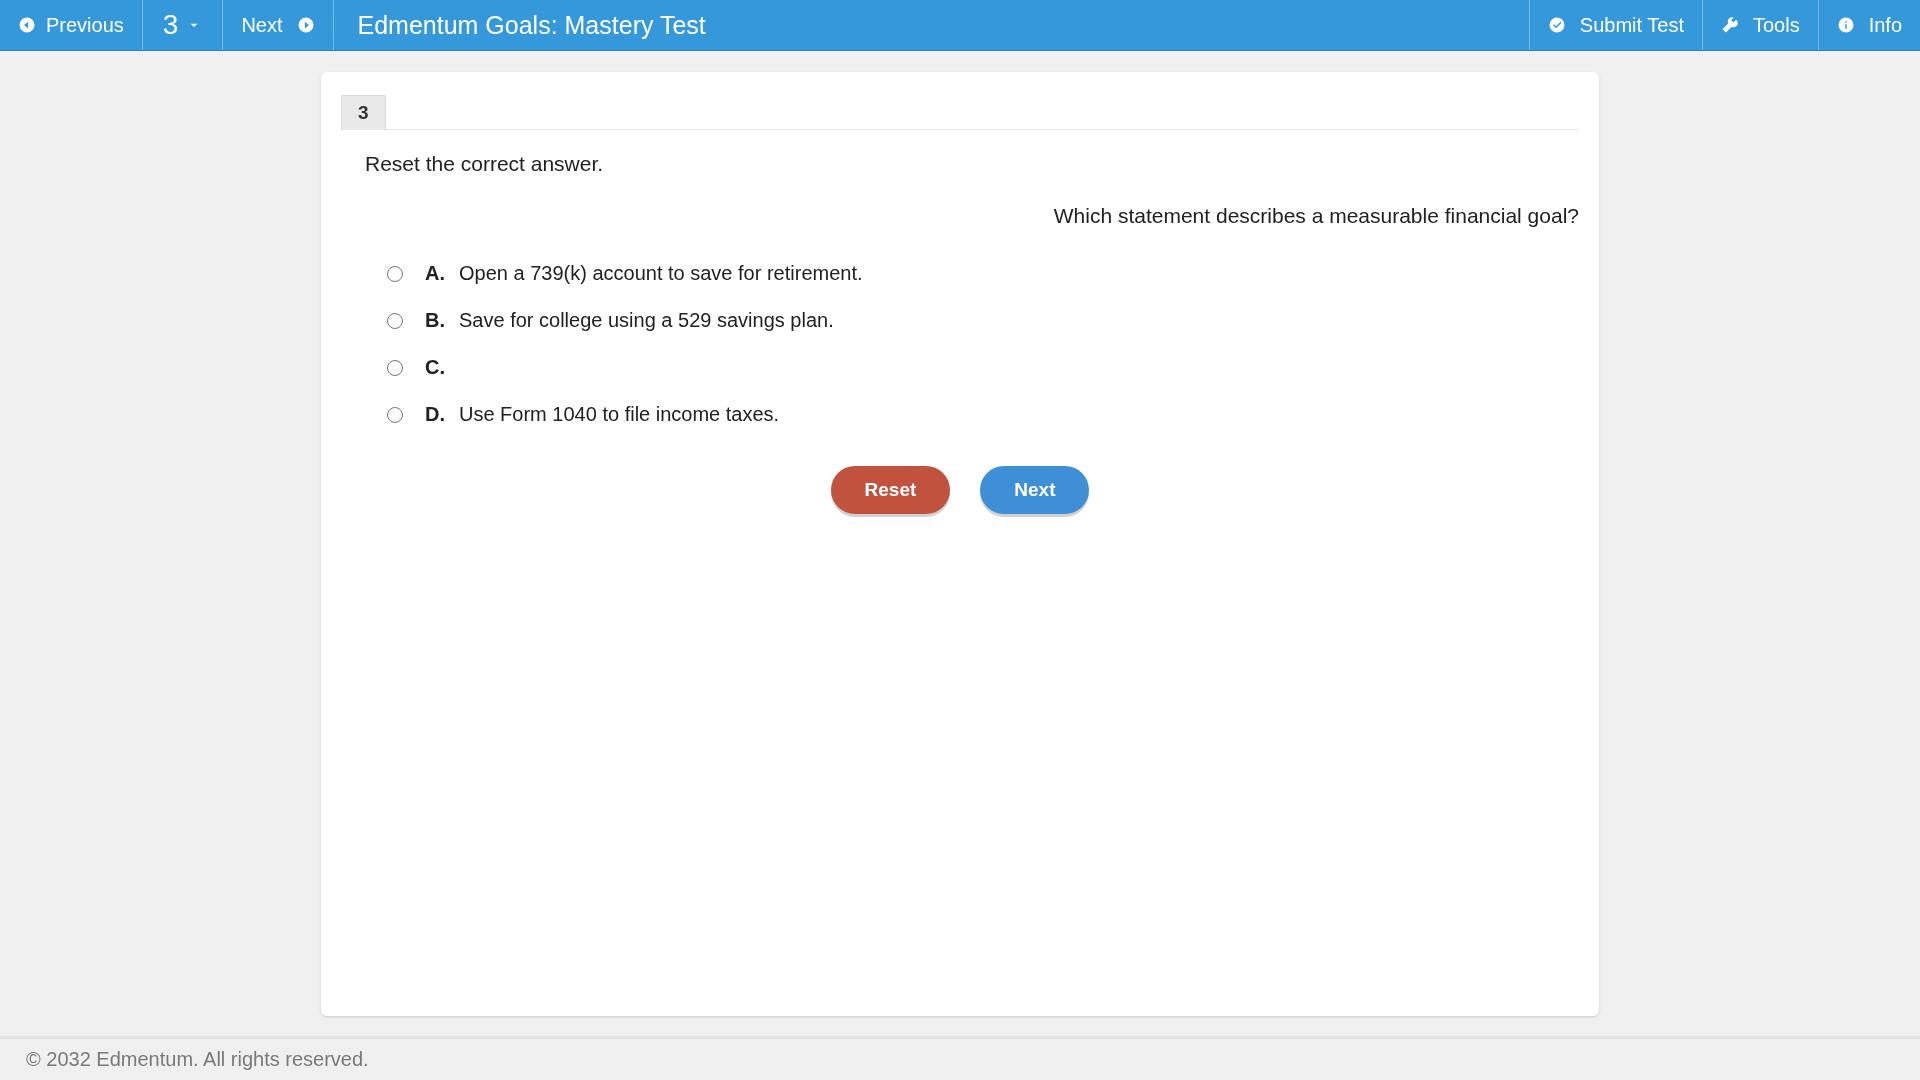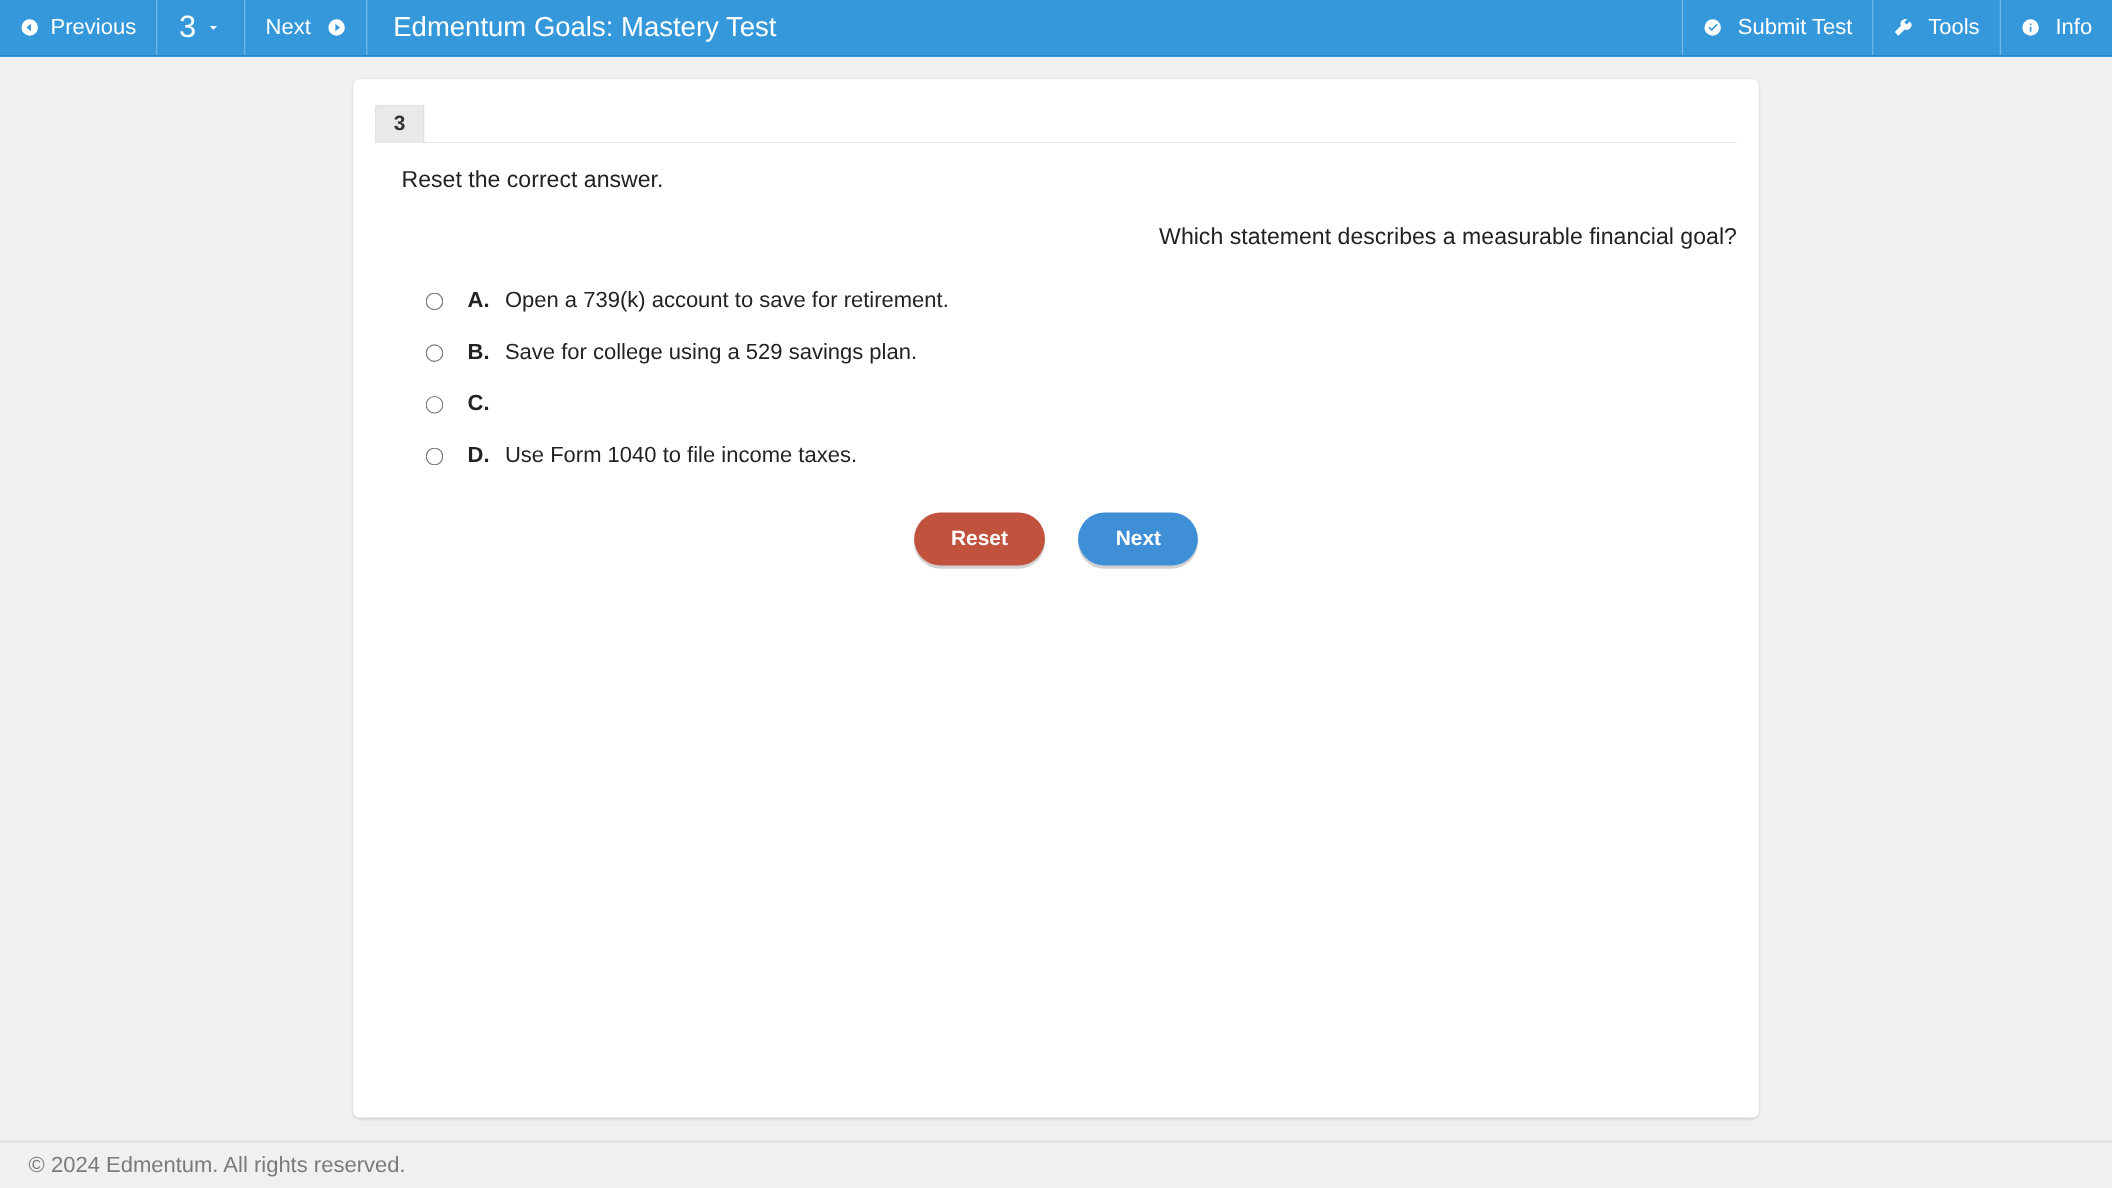--- a/index.html
+++ b/index.html
@@ -111,14 +111,14 @@
     </label>
   </div>
 
   <div class="btnrow">
     <button class="btn reset">Reset</button>
     <button class="btn next">Next</button>
   </div>
 </div>
 
 <div class="footer">
-  <span>© 2024 Edmentum. All rights reserved.</span>
+  <span>© 2032 Edmentum. All rights reserved.</span>
 </div>
 
 </body></html>

